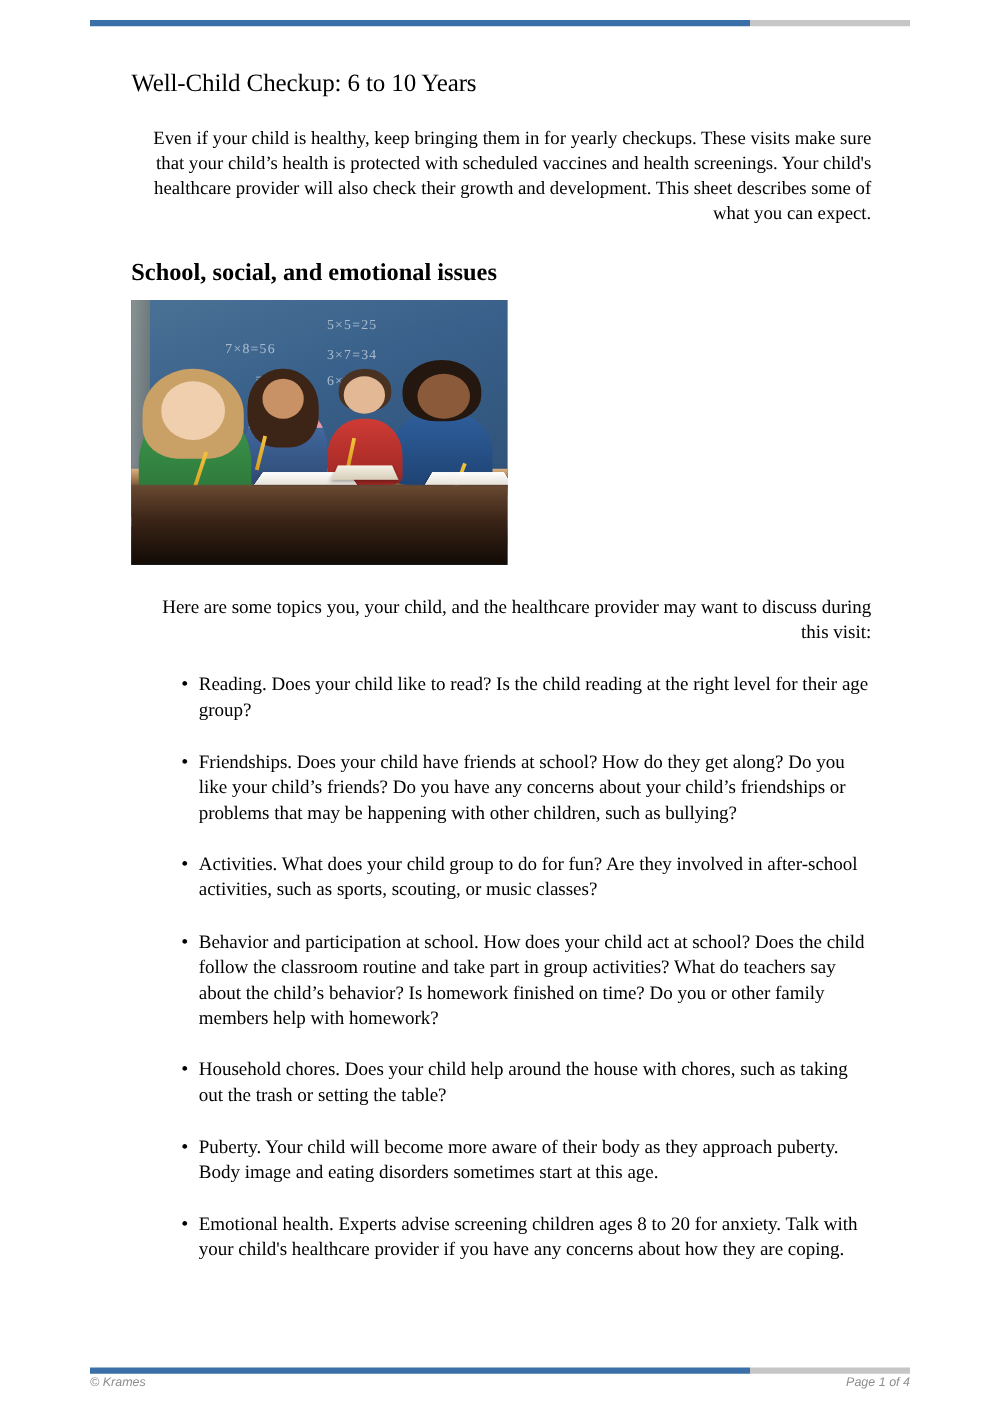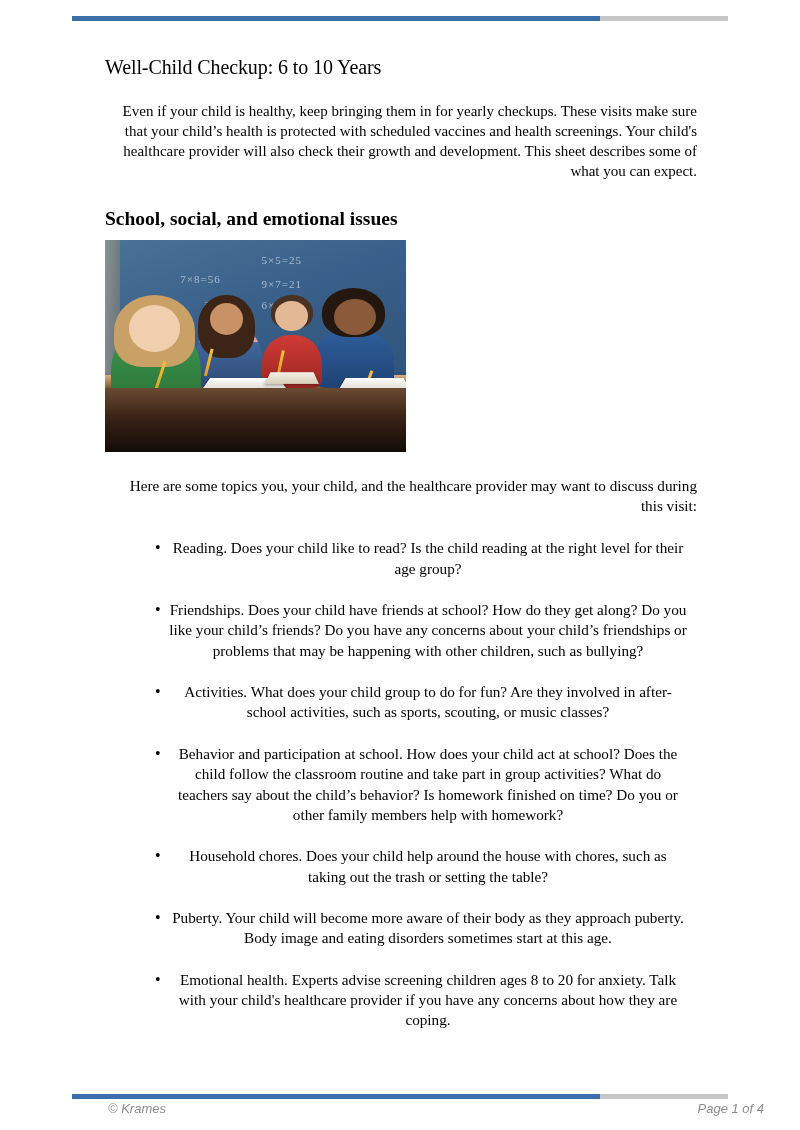--- a/index.html
+++ b/index.html
@@ -138,23 +138,22 @@
   
   p.lead-in {
     font-size: 15.2px;
     line-height: 1.34;
     margin: 0 0 22px 0;
     text-align: right;
   }
 
   ul.topics {
     list-style: none;
-    margin: 10px;
+    margin: 0;
     padding: 0 0 0 41px;
-    text-align: center;
   }
   ul.topics > li {
     position: relative;
     font-size: 15.2px;
     line-height: 1.34;
     margin: 0 0 21px 0;
     padding-left: 13px;
   }
   ul.topics > li:last-child { margin-bottom: 0; }
   ul.topics > li::before {
@@ -170,23 +169,22 @@
   .footer {
     position: absolute;
     left: 72px;
     top: 1101px;
     width: 656px;
     display: flex;
     justify-content: space-between;
     align-items: center;
     font-family: "Liberation Sans", sans-serif;
     font-style: italic;
-    font-size: 13px;
+    font-size: 10px;
     color: #8d8d8d;
-    margin-left: 36px;
   }
 </style>
 </head>
 <body>
 
 <div class="page-rule top">
   <div class="rule-blue" style="width:80.5%"></div>
   <div class="rule-gray" style="width:19.5%"></div>
 </div>
 
@@ -197,21 +195,21 @@
   <p class="intro">Even if your child is healthy, keep bringing them in for yearly checkups. These visits make sure that your child’s health is protected with scheduled vaccines and health screenings. Your child's healthcare provider will also check their growth and development. This sheet describes some of what you can expect.</p>
 
   <h2 class="section-title">School, social, and emotional issues</h2>
 
   <div class="photo-wrap">
     <div class="photo">
       <div class="chalkboard"></div>
       <div class="board-frame-left"></div>
 
       <div class="chalk" style="left:52%;top:7%;">5×5=25</div>
-      <div class="chalk" style="left:52%;top:18%;">9×7=21</div>
+      <div class="chalk" style="left:52%;top:18%;">3×7=34</div>
       <div class="chalk" style="left:25%;top:16%;">7×8=56</div>
       <div class="chalk" style="left:33%;top:27%;">=64</div>
       <div class="chalk" style="left:32%;top:37%;">72</div>
       <div class="chalk" style="left:52%;top:28%;">6×7</div>
 
       <div class="deskrow desk-back"></div>
 
       <div class="kid" style="left:69%;width:27%;height:28%;background:linear-gradient(180deg,#2f5f9d,#1f4374);"></div>
       <div class="hair" style="left:72%;top:23%;width:21%;height:23%;background:#24170f;"></div>
       <div class="head" style="left:76%;top:28%;width:14%;height:17%;background:#8a5a3b;"></div>

